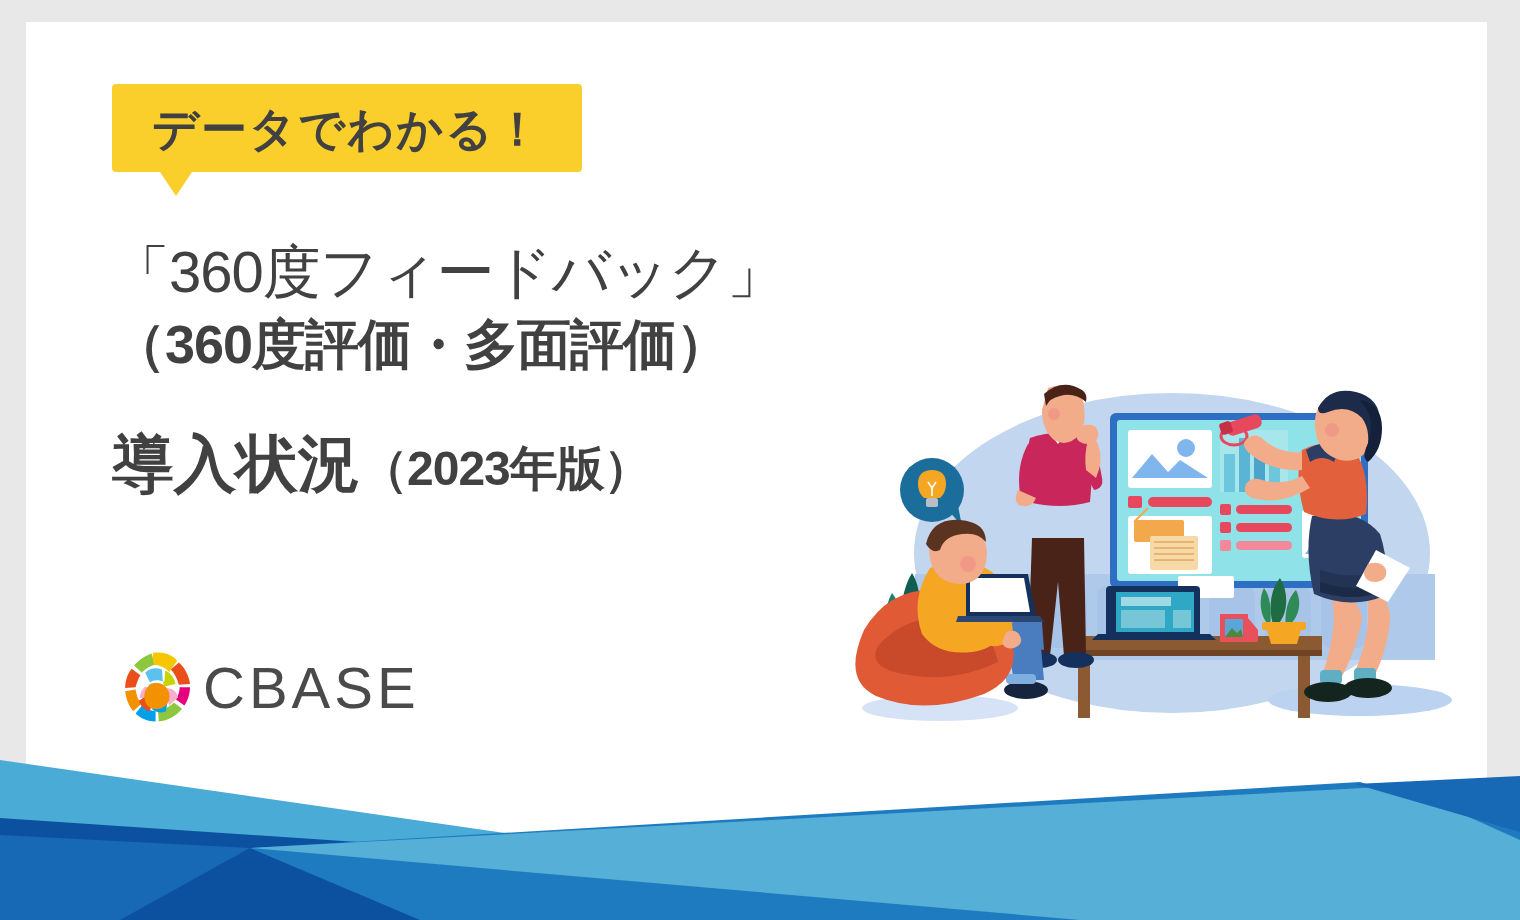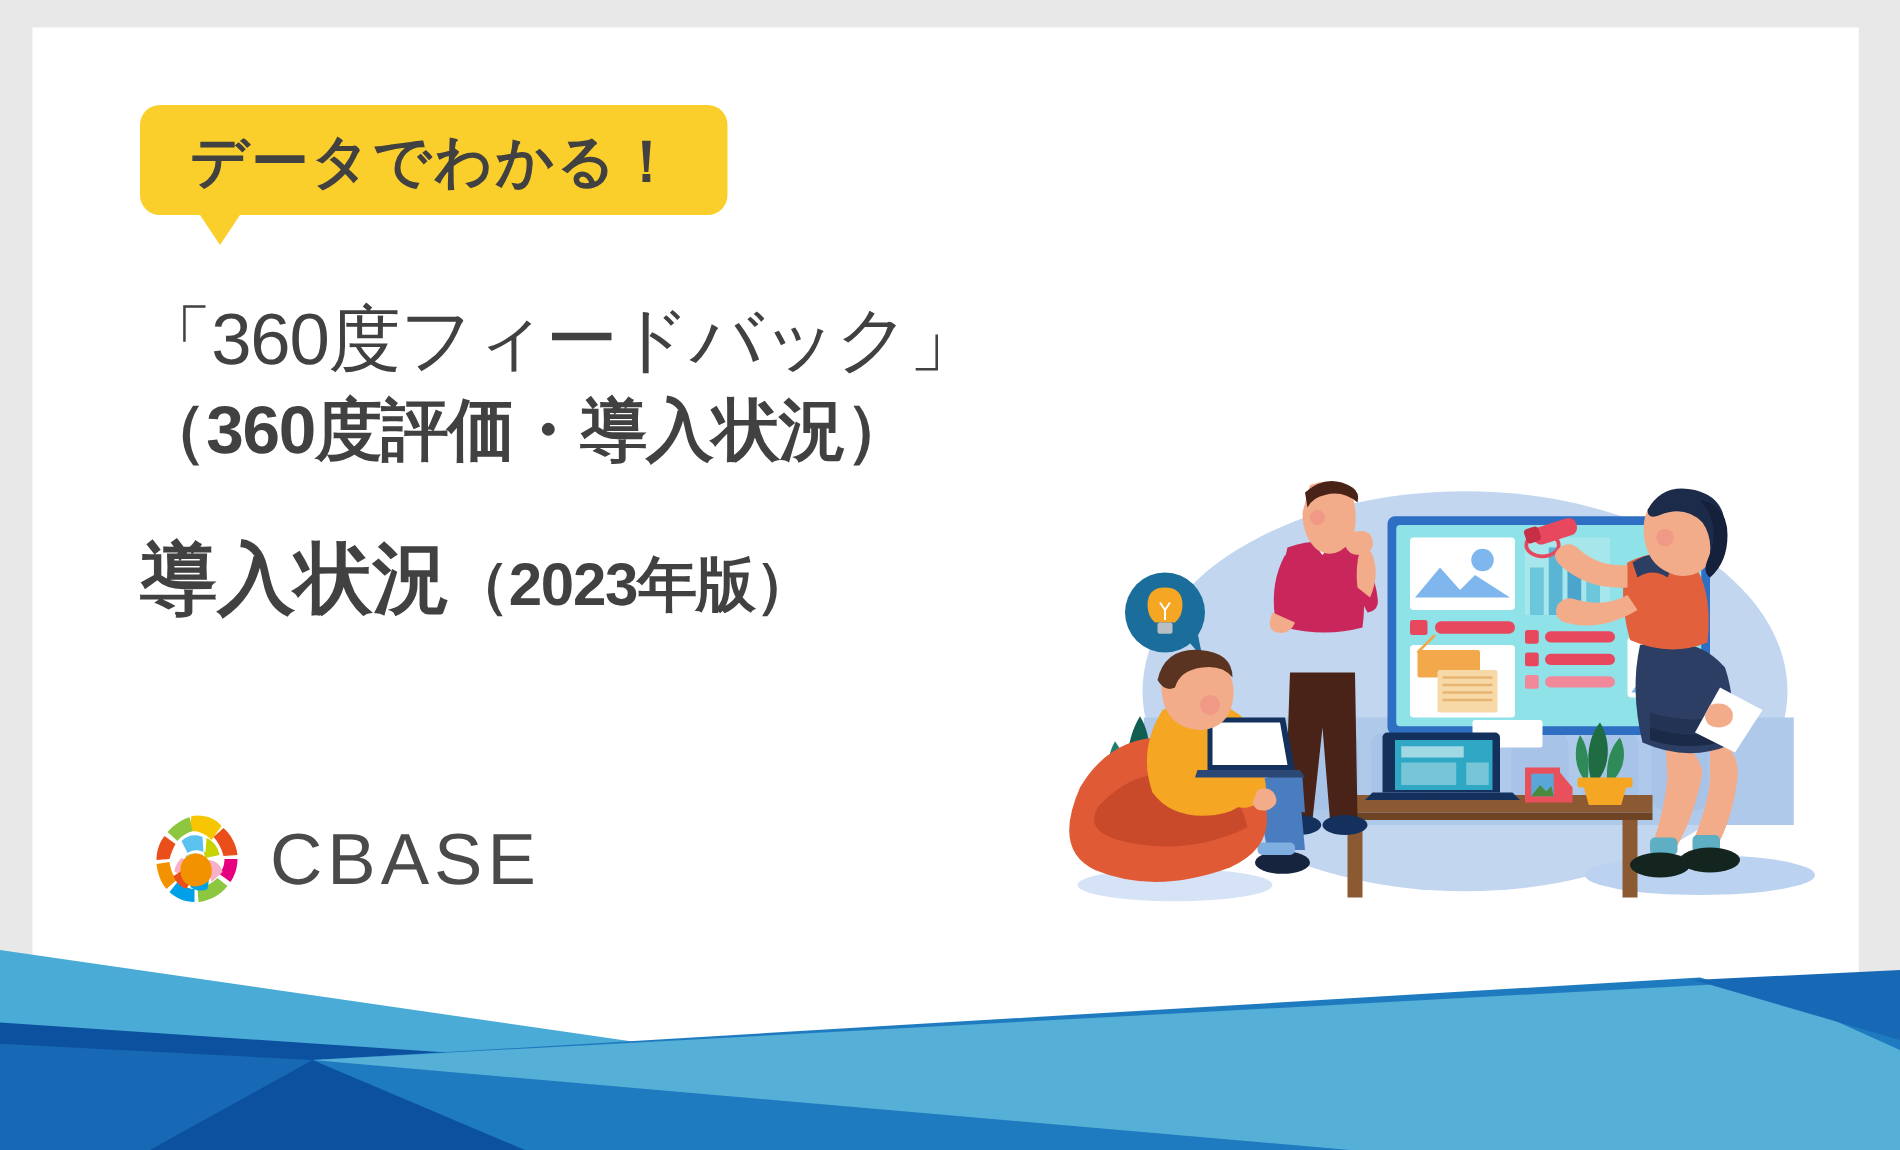--- a/index.html
+++ b/index.html
@@ -35,21 +35,21 @@
     pointer-events: none;
   }
   
   .badge-wrap {
     position: absolute;
     left: 112px;
     top: 84px;
   }
   .badge {
     background: #FACF2C;
-    border-radius: 16px;
+    border-radius: 4px;
     padding: 22px 40px 20px 40px;
     display: inline-block;
   }
   .badge-text {
     font-size: 46px;
     font-weight: bold;
     color: #414141;
     letter-spacing: 2px;
     line-height: 1;
     white-space: nowrap;
@@ -97,21 +97,21 @@
     font-size: 48px;
     letter-spacing: -1px;
   }
   
   .logo {
     position: absolute;
     left: 118px;
     top: 648px;
     display: flex;
     align-items: center;
-    gap: 18px;
+    gap: 5px;
   }
   .logo-mark { width: 80px; height: 80px; display: block; }
   .logo-text {
     font-size: 58px;
     font-weight: normal;
     color: #4a4a4a;
     letter-spacing: 4px;
     line-height: 1;
   }
   
@@ -141,21 +141,21 @@
 
   <div class="badge-wrap">
     <div class="badge">
       <div class="badge-text">データでわかる！</div>
     </div>
     <div class="badge-tail"></div>
   </div>
 
   <div class="headline">
     <div class="h-main">「360度フィードバック」</div>
-    <div class="h-sub">（360度評価・導入状況）</div>
+    <div class="h-sub">（360度評価・多面評価）</div>
     <div class="h-third"><span>導入状況</span><span class="year">（2023年版）</span></div>
   </div>
 
   <div class="logo">
     <svg class="logo-mark" viewBox="0 0 100 100">
       <g>
         <path d="M44 6 C56 4 68 8 74 16 L64 30 C56 22 48 20 41 22 Z" fill="#F7C600"></path>
         <path d="M76 18 C84 25 89 35 90 45 L76 46 C74 38 70 31 66 27 Z" fill="#E94E1B"></path>
         <path d="M90 49 C90 58 87 66 83 72 L72 64 C76 59 77 53 77 49 Z" fill="#E6007E"></path>
         <path d="M80 76 C73 85 62 91 51 92 L50 78 C58 77 65 73 70 68 Z" fill="#8DC63F"></path>

